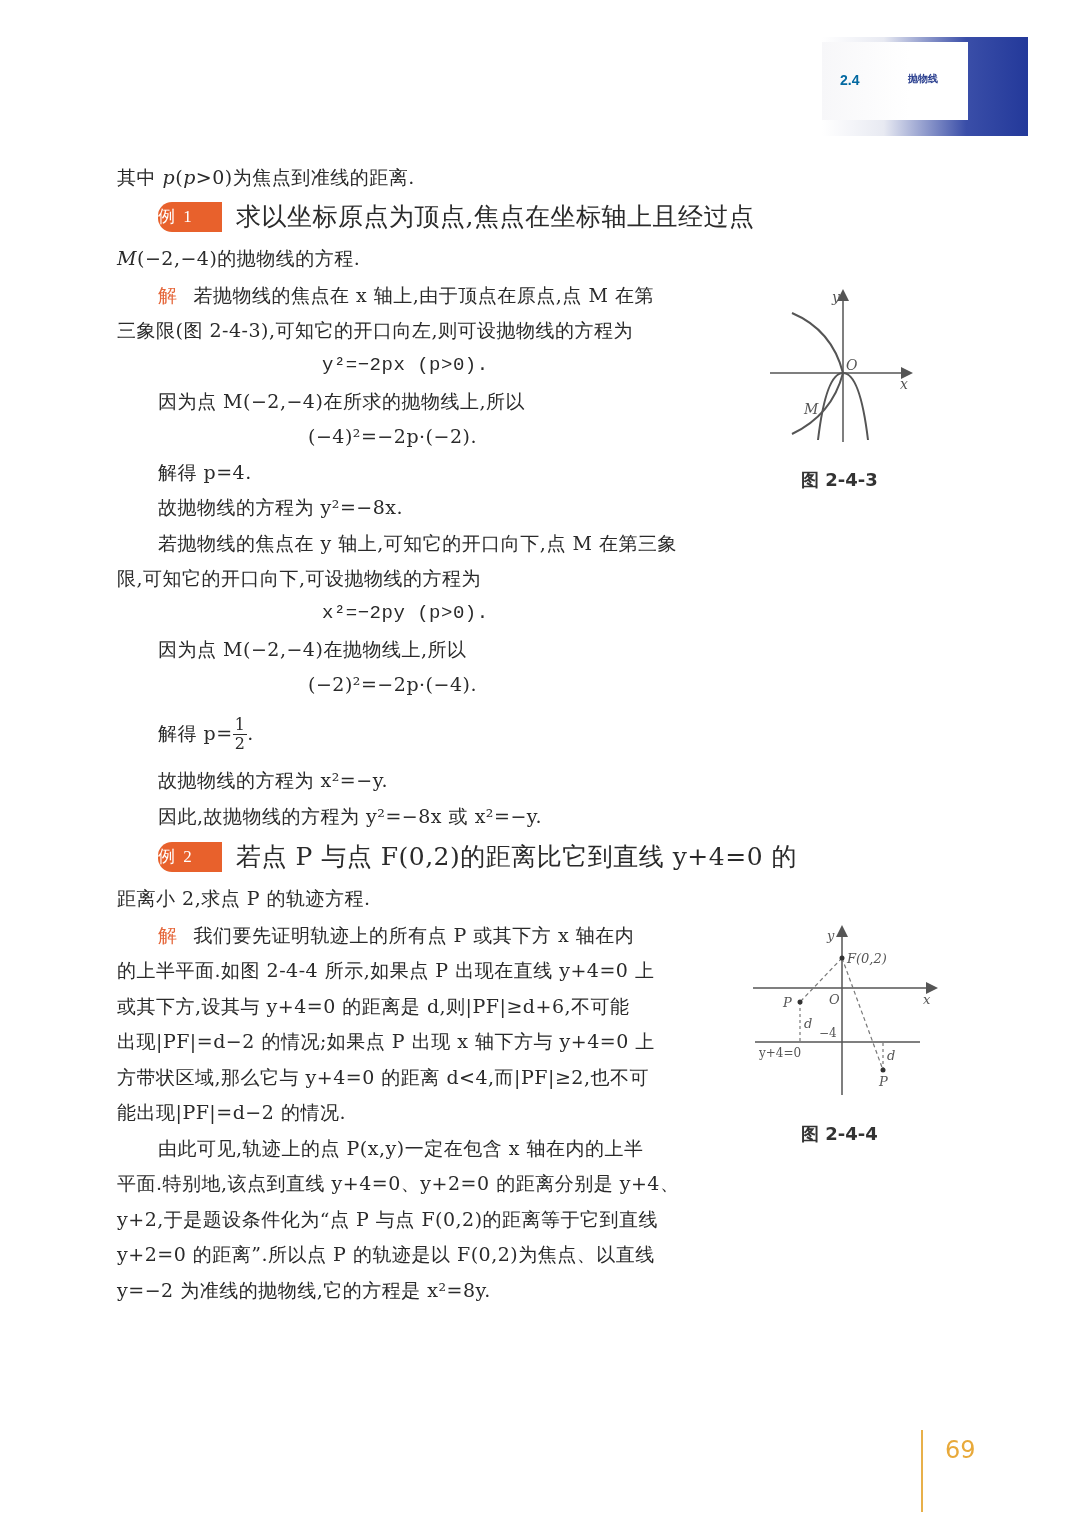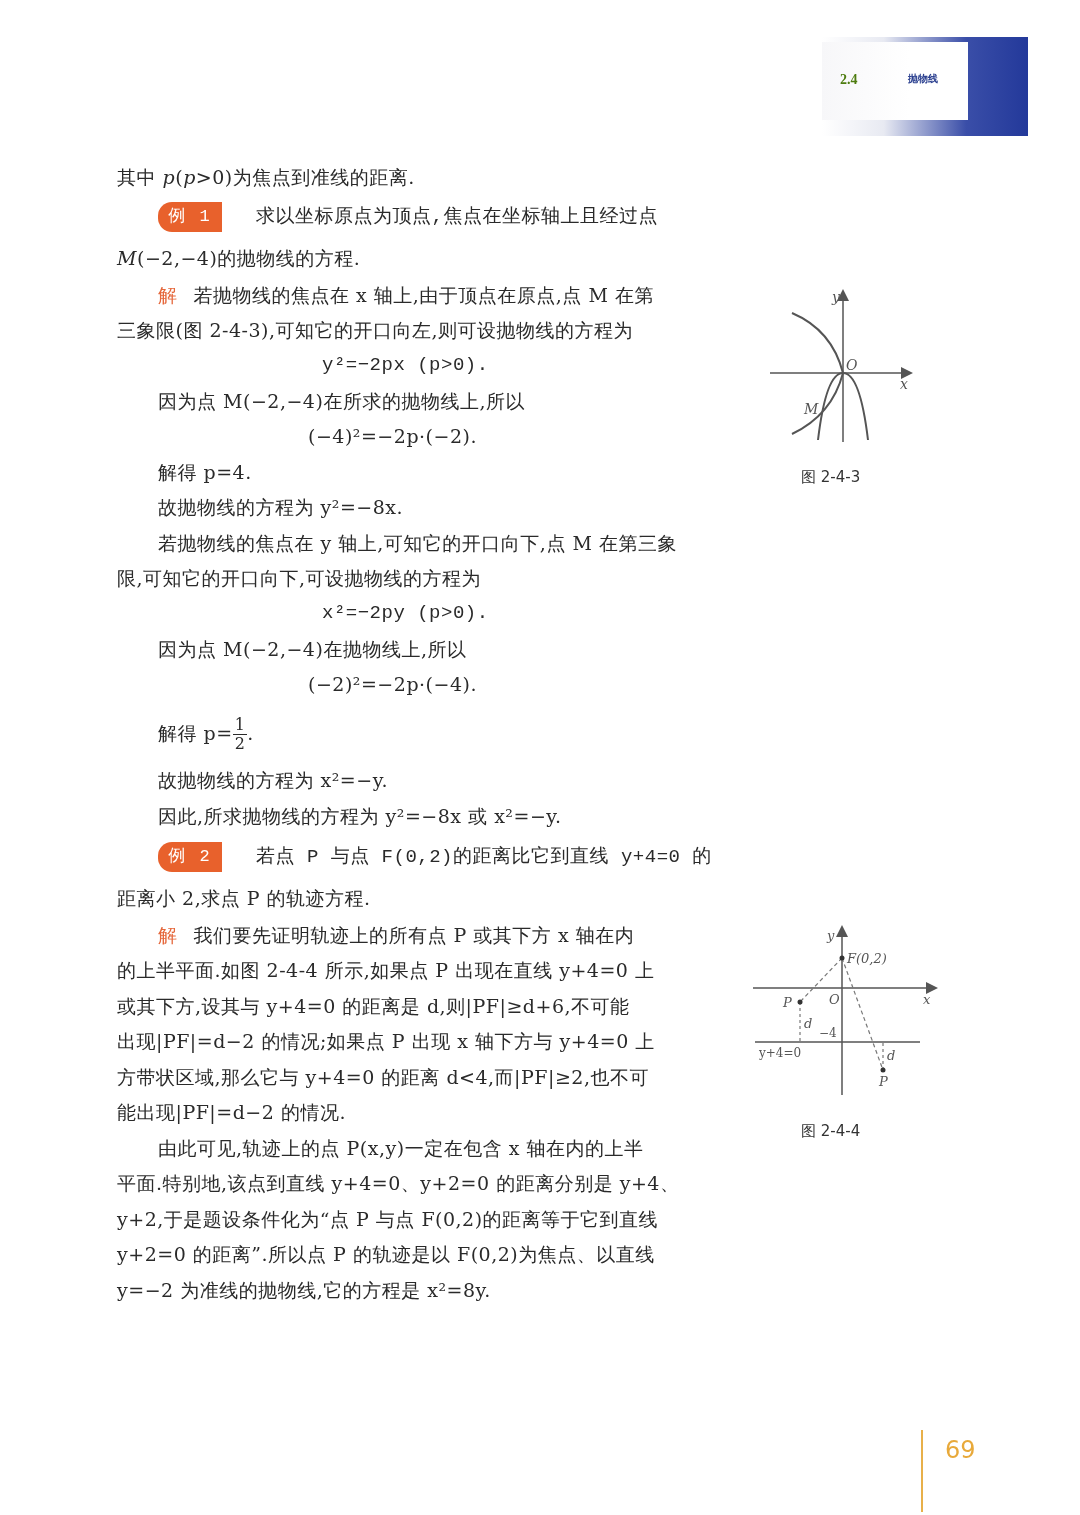--- a/index.html
+++ b/index.html
@@ -11,50 +11,50 @@
   .header-band {
     position: absolute; left: 822px; top: 37px; width: 206px; height: 99px;
     background: linear-gradient(90deg, #ffffff 0%, #e8eaf2 30%, #3a4ea8 70%, #23399a 100%);
   }
   .header-card {
     position: absolute; left: 822px; top: 42px; width: 146px; height: 78px;
     background: linear-gradient(90deg, #f7f7f9 0%, #ffffff 60%);
   }
   .header-section {
     position: absolute; left: 840px; top: 72px;
-    font-family: Liberation Serif, serif;
-    font-weight: bold; font-size: 14px; color: #4d7c0f;
+    font-family: Liberation Sans, sans-serif;
+    font-weight: bold; font-size: 14px; color: #0369a1;
   }
   .header-title {
     position: absolute; left: 908px; top: 72px;
     font-family: "DejaVu Sans", "Liberation Sans", sans-serif;
     font-weight: bold; font-size: 10px; color: #2a3f8f;
   }
   .line {
     position: absolute; left: 117px; font-size: 19px; line-height: 24px;
     white-space: nowrap; letter-spacing: 0.5px;
   }
   .indent { left: 158px; }
   .center1 { left: 322px; font-family: Liberation Mono, monospace; }
   .center2 { left: 308px; }
   i { font-style: italic; }
   .label-jie { color: #e5673b; margin-right: 16px; }
   .badge {
     position: absolute; left: 158px; width: 64px; height: 30px;
     background: #e8612c; color: #fff; border-radius: 14px 0 0 14px;
-    font-size: 17px; line-height: 30px; text-align: center; letter-spacing: 2px;
-    font-family: Liberation Mono, monospace;
+    font-size: 17px; line-height: 30px; text-align: left; letter-spacing: 2px;
+    font-family: Liberation Serif, serif;
   }
-  .ex-text { position: absolute; left: 256px; font-size: 19px; line-height: 24px; white-space: nowrap; letter-spacing: 0.5px; font-family: Liberation Mono, monospace; }
+  .ex-text { position: absolute; left: 236px; font-size: 25px; line-height: 24px; white-space: nowrap; letter-spacing: 0.5px; }
   .frac { display: inline-block; vertical-align: middle; text-align: center; font-size: 16px; line-height: 18px; }
   .frac .num { display: block; border-bottom: 1px solid #2a2a2a; padding: 0 2px; }
   .frac .den { display: block; }
   .fig-caption {
     position: absolute; font-family: "DejaVu Sans", "Liberation Sans", sans-serif;
-    font-weight: normal; font-size: 15px; color: #333;
+    font-weight: bold; font-size: 18px; color: #333;
   }
   .fig { position: absolute; }
   .page-rule { position: absolute; left: 921px; top: 1430px; width: 2px; height: 82px; background: #e8b04a; }
   .page-num {
     position: absolute; left: 945px; top: 1436px;
     font-family: "DejaVu Sans", "Liberation Sans", sans-serif;
     font-size: 24px; color: #e8a93a;
   }
 </style>
 </head>
@@ -87,21 +87,21 @@
 
 <div class="line indent" style="top:531px">若抛物线的焦点在 y 轴上,可知它的开口向下,点 M 在第三象</div>
 <div class="line" style="top:566px">限,可知它的开口向下,可设抛物线的方程为</div>
 <div class="line center1" style="top:601px">x²=−2py (p&gt;0).</div>
 <div class="line indent" style="top:637px">因为点 M(−2,−4)在抛物线上,所以</div>
 <div class="line center2" style="top:672px">(−2)²=−2p·(−4).</div>
 <div class="line indent" style="top:716px">
   <span>解得 p=</span><span class="frac"><span class="num">1</span><span class="den">2</span></span><span>.</span>
 </div>
 <div class="line indent" style="top:768px">故抛物线的方程为 x²=−y.</div>
-<div class="line indent" style="top:804px">因此,所求抛物线的方程为 y²=−8x 或 x²=−y.</div>
+<div class="line indent" style="top:804px">因此,故抛物线的方程为 y²=−8x 或 x²=−y.</div>
 
 <div class="badge" style="top:842px">例 2</div>
 <div class="ex-text" style="top:845px">若点 P 与点 F(0,2)的距离比它到直线 y+4=0 的</div>
 <div class="line" style="top:886px">距离小 2,求点 P 的轨迹方程.</div>
 
 <div class="line indent" style="top:923px">
   <span class="label-jie">解</span><span>我们要先证明轨迹上的所有点 P 或其下方 x 轴在内</span>
 </div>
 <div class="line" style="top:958px">的上半平面.如图 2-4-4 所示,如果点 P 出现在直线 y+4=0 上</div>
 <div class="line" style="top:994px">或其下方,设其与 y+4=0 的距离是 d,则|PF|≥d+6,不可能</div>

